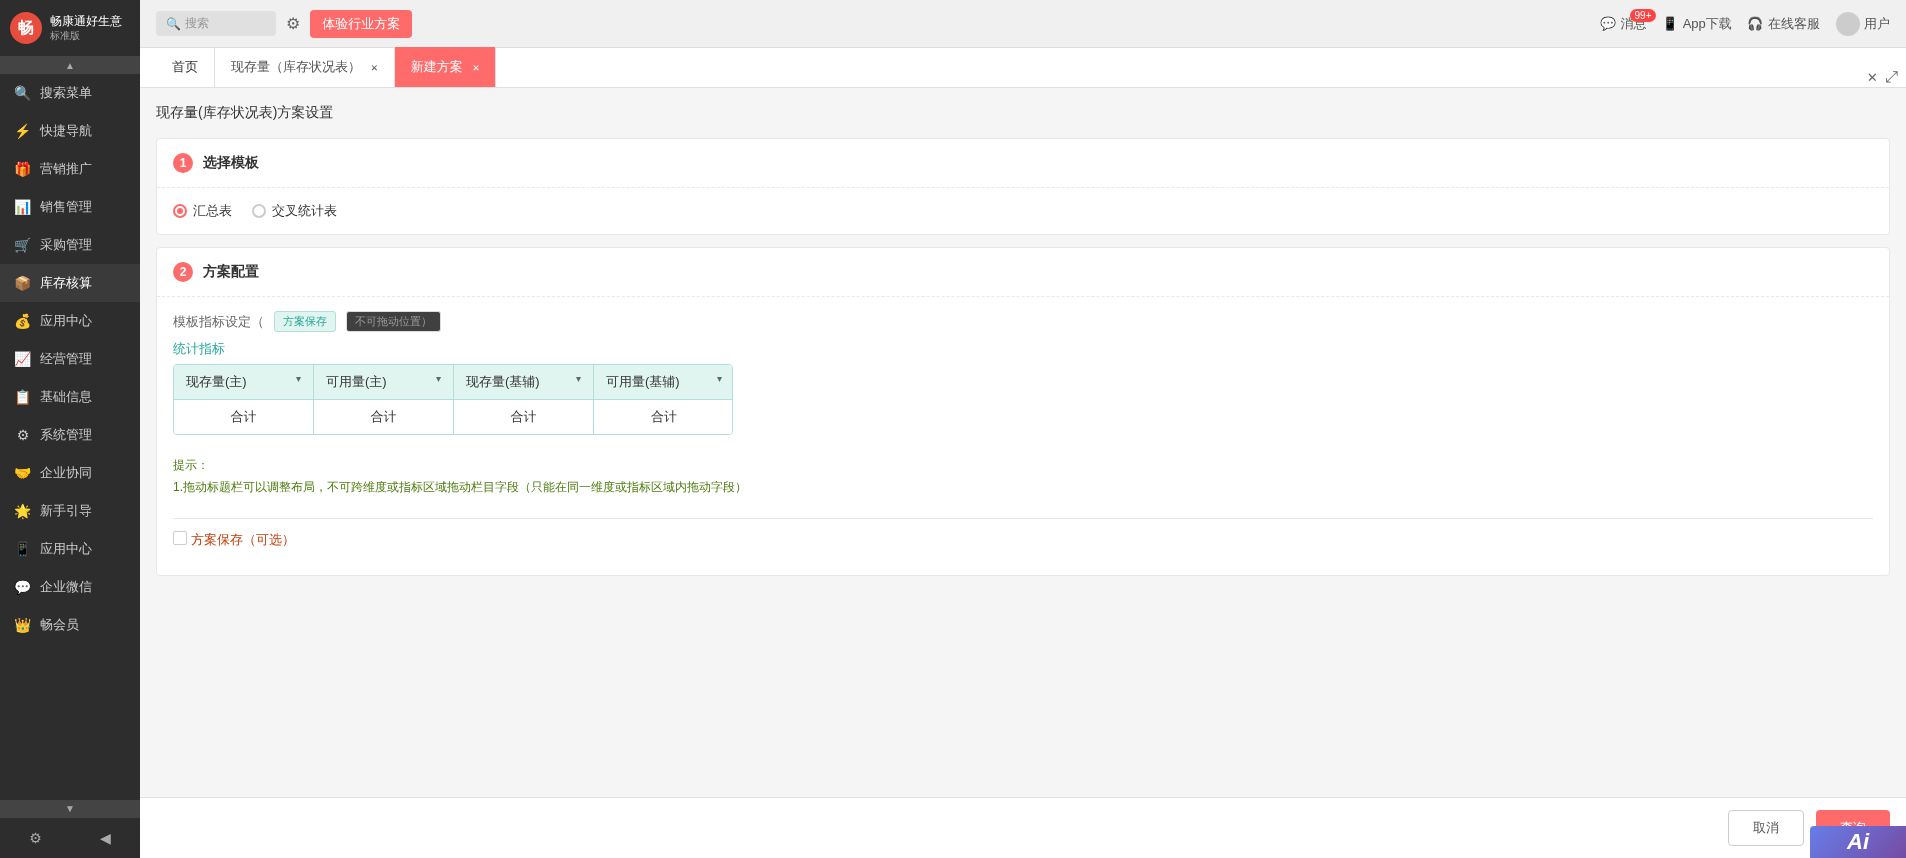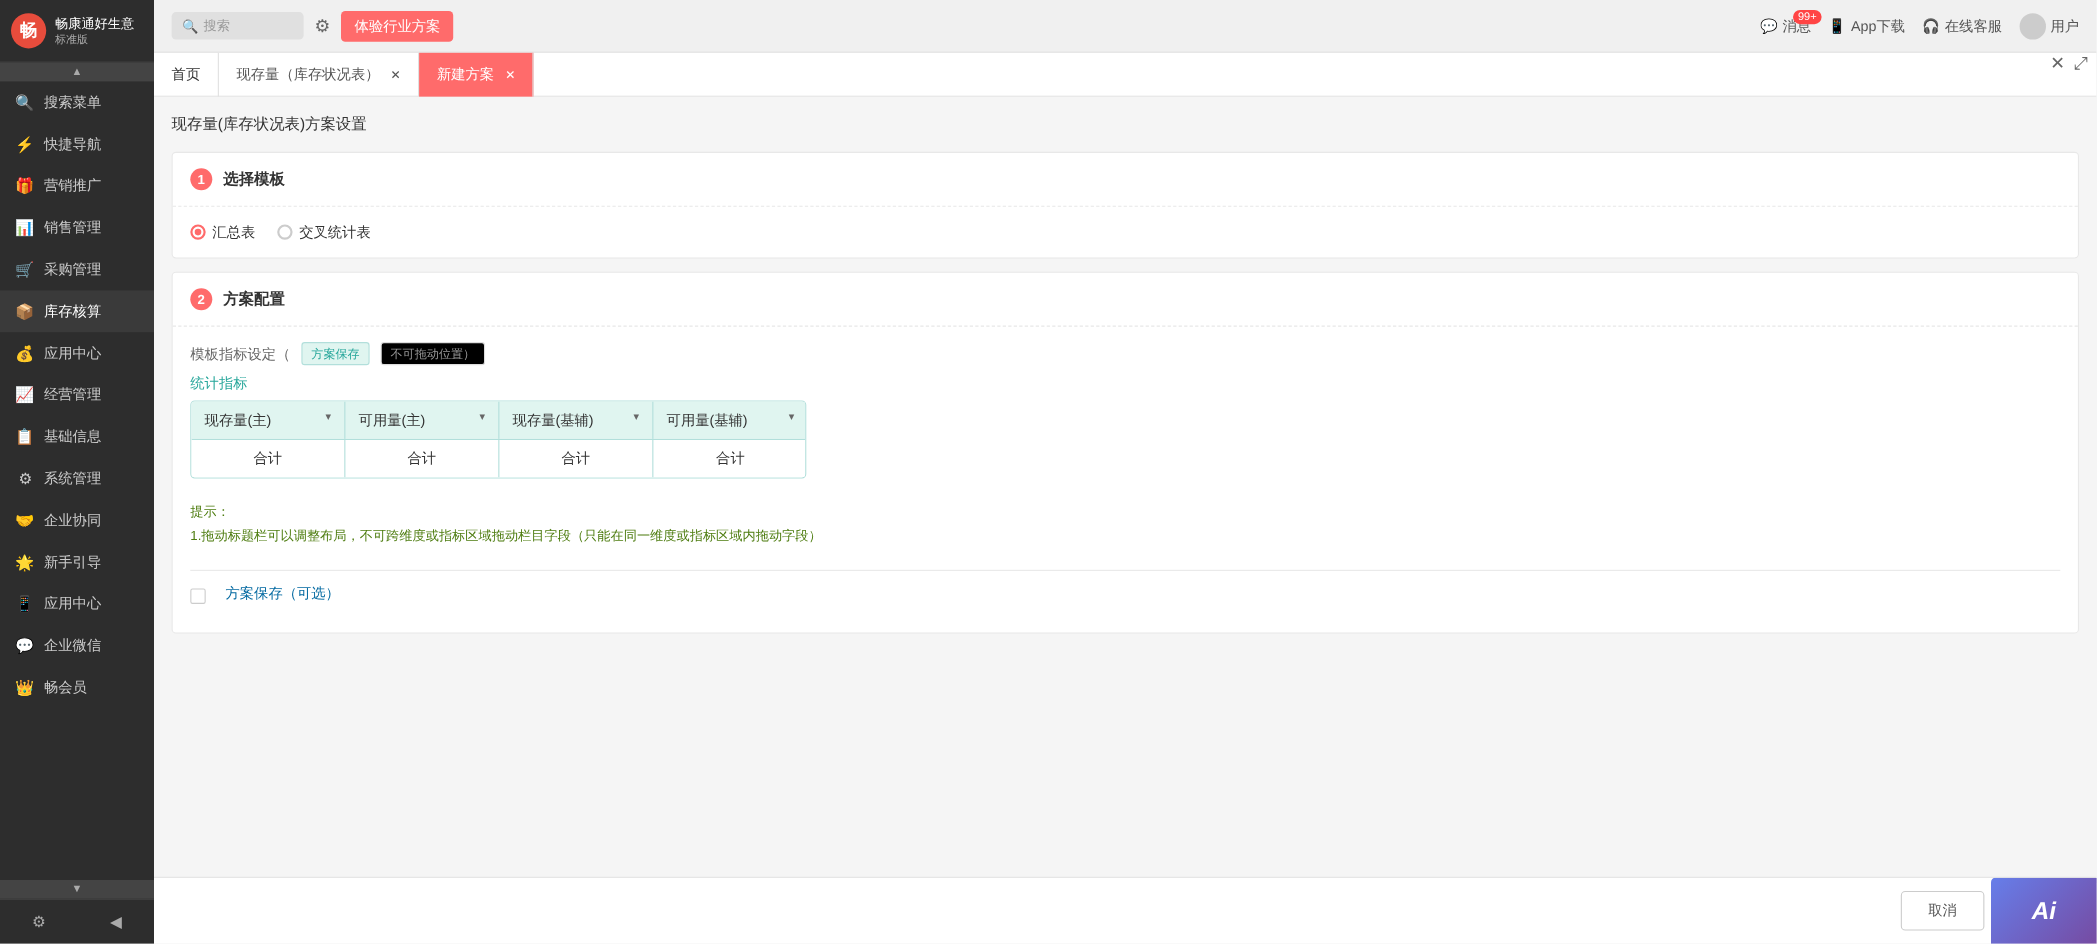--- a/index.html
+++ b/index.html
@@ -100,24 +100,25 @@
     .topbar-app { display: flex; align-items: center; gap: 4px; cursor: pointer; }
     .topbar-service { display: flex; align-items: center; gap: 4px; cursor: pointer; }
     .topbar-user { display: flex; align-items: center; gap: 4px; cursor: pointer; }
     .user-avatar { width: 24px; height: 24px; background: #ccc; border-radius: 50%; }
 
     
     .tabbar {
       background: #fff;
       border-bottom: 1px solid #e0e0e0;
       display: flex;
-      align-items: flex-start;
-      padding: 0 0 0 0;
+      align-items: flex-end;
+      padding: 0 0 0 16px;
       flex-shrink: 0;
       height: 40px;
+      font-family: Liberation Mono, monospace;
     }
     .tab {
       padding: 0 16px;
       height: 40px;
       display: flex;
       align-items: center;
       gap: 6px;
       font-size: 13px;
       color: #555;
       cursor: pointer;
@@ -206,21 +207,21 @@
     .indicator-label { font-size: 13px; color: #666; margin-bottom: 8px; display: flex; align-items: center; gap: 10px; }
     .drag-badge {
       background: #e0f5f0;
       border: 1px solid #b2dfdb;
       color: #26a69a;
       padding: 2px 8px;
       border-radius: 3px;
       font-size: 11px;
     }
     .no-drag-badge {
-      background: #000000;
+      background: #404040;
       border: 1px solid #ddd;
       color: #999;
       padding: 2px 8px;
       border-radius: 3px;
       font-size: 11px;
     }
 
     
     .stats-section { margin-bottom: 12px; }
     .stats-title { color: #26a69a; font-size: 13px; margin-bottom: 6px; }
@@ -266,26 +267,26 @@
       color: #4d7c0f;
       font-size: 12px;
       line-height: 1.8;
       margin-bottom: 12px;
       padding: 8px 0;
     }
 
     
     .save-option {
       display: flex;
-      align-items: flex-end;
-      gap: 18px;
+      align-items: flex-start;
+      gap: 4px;
       padding: 12px 0;
       border-top: 1px solid #e8e8e8;
       font-size: 13px;
-      color: #0369a1;
+      color: #c2410c;
     }
     .checkbox {
       width: 14px; height: 14px;
       border: 1px solid #ccc;
       border-radius: 2px;
       cursor: pointer;
     }
 
     
     .bottom-bar {
@@ -315,21 +316,21 @@
       cursor: pointer;
       font-size: 13px;
     }
 
     
     .ai-badge {
       position: fixed;
       bottom: 0;
       right: 0;
       width: 96px;
-      height: 60px;
+      height: 32px;
       background: linear-gradient(135deg, #667eea, #764ba2);
       color: white;
       display: flex;
       align-items: center;
       justify-content: center;
       font-size: 22px;
       font-weight: bold;
       font-style: italic;
       cursor: pointer;
       border-radius: 4px 0 0 0;

